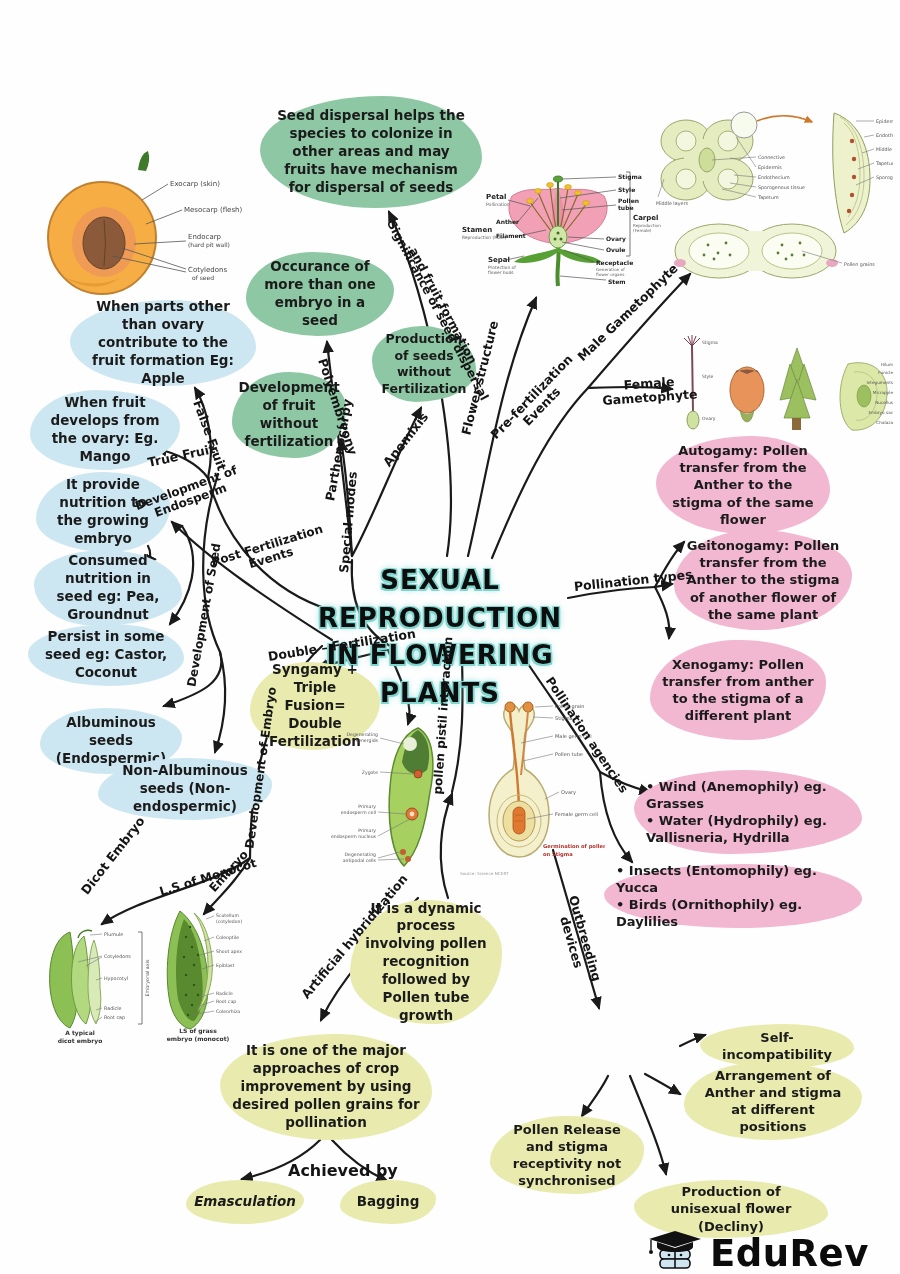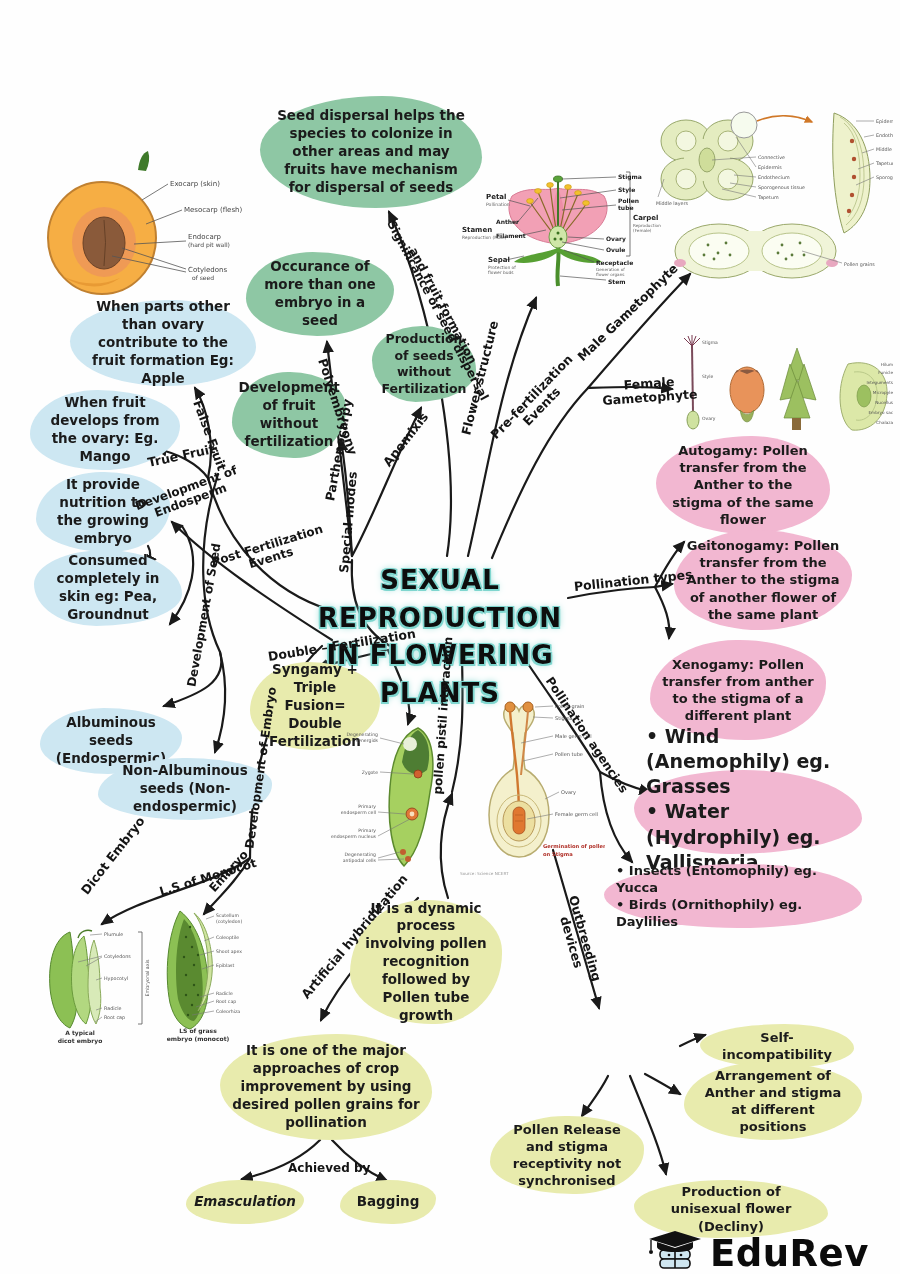--- a/index.html
+++ b/index.html
@@ -105,21 +105,24 @@
   <div class="bubble blue r1" style="left:70px;top:300px;width:186px;height:86px;">
       <span>When parts other than ovary contribute to the fruit formation Eg: Apple</span>
     </div>
   <div class="bubble blue r2" style="left:30px;top:390px;width:150px;height:80px;">
       <span>When fruit develops from the ovary: Eg. Mango</span>
     </div>
   <div class="bubble blue r3" style="left:36px;top:472px;width:134px;height:80px;">
       <span>It provide nutrition to the growing embryo</span>
     </div>
   <div class="bubble blue r4" style="left:34px;top:550px;width:148px;height:76px;">
-      <span>Consumed completely in skin eg: Pea, Groundnut</span>
+      <span>Consumed nutrition in seed eg: Pea, Groundnut</span>
+    </div>
+  <div class="bubble blue r1" style="left:28px;top:624px;width:156px;height:62px;">
+      <span>Persist in some seed eg: Castor, Coconut</span>
     </div>
   <div class="bubble blue r2" style="left:40px;top:708px;width:142px;height:66px;">
       <span>Albuminous seeds (Endospermic)</span>
     </div>
   <div class="bubble blue r3" style="left:98px;top:758px;width:174px;height:62px;">
       <span>Non-Albuminous seeds (Non-endospermic)</span>
     </div>
 
   <div class="bubble yellow r2" style="left:250px;top:662px;width:130px;height:88px;">
       <span>Syngamy + Triple Fusion= Double Fertilization</span>
@@ -127,21 +130,21 @@
 
   <div class="bubble pink r1" style="left:656px;top:436px;width:174px;height:98px;font-size:13px;">
       <span>Autogamy: Pollen transfer from the Anther to the stigma of the same flower</span>
     </div>
   <div class="bubble pink r2" style="left:674px;top:530px;width:178px;height:100px;font-size:13px;">
       <span>Geitonogamy: Pollen transfer from the Anther to the stigma of another flower of the same plant</span>
     </div>
   <div class="bubble pink r3" style="left:650px;top:640px;width:176px;height:100px;font-size:13px;">
       <span>Xenogamy: Pollen transfer from anther to the stigma of a different plant</span>
     </div>
-  <div class="bubble pink r4 left-align" style="left:634px;top:770px;width:228px;height:84px;font-size:19px;">
+  <div class="bubble pink r4 left-align" style="left:634px;top:770px;width:228px;height:84px;font-size:13px;">
     <div>• Wind (Anemophily) eg. Grasses</div>
     <div>• Water (Hydrophily) eg. Vallisneria, Hydrilla</div>
   </div>
   <div class="bubble pink r1 left-align" style="left:604px;top:864px;width:258px;height:64px;font-size:13px;">
     <div>• Insects (Entomophily) eg. Yucca</div>
     <div>• Birds (Ornithophily) eg. Daylilies</div>
   </div>
 
   <div class="bubble yellow r3" style="left:350px;top:900px;width:152px;height:124px;">
       <span>It is a dynamic process involving pollen recognition followed by Pollen tube growth</span>
@@ -201,21 +204,21 @@
   <div class="rlabel" style="left:548px;top:672px;transform:rotate(56deg);font-size:12px;">Pollination agencies</div>
   <div class="rlabel" style="left:250px;top:842px;transform:rotate(-82deg);font-size:12px;">Development of Embryo</div>
   <div class="rlabel" style="left:84px;top:886px;transform:rotate(-52deg);">Dicot Embryo</div>
   <div class="rlabel" style="left:160px;top:886px;transform:rotate(-17deg);font-size:12px;">L.S of Monocot</div>
   <div class="rlabel" style="left:212px;top:884px;transform:rotate(-48deg);font-size:12px;">Embryo</div>
   <div class="rlabel" style="left:304px;top:990px;transform:rotate(-50deg);">Artificial hybridization</div>
   <div class="rlabel rlabel2" style="left:566px;top:884px;transform:rotate(74deg);">
     <div>Outbreeding</div>
     <div>devices</div>
   </div>
-  <div class="rlabel" style="left:288px;top:1162px;font-size:12px;">Achieved by</div>
+  <div class="rlabel" style="left:288px;top:1162px;font-size:16px;">Achieved by</div>
 
   <div class="diagram" style="left:42px;top:148px;width:215px;height:155px;">
     <svg viewBox="0 0 215 155" width="215" height="155">
       <path d="M96,22 q2,-16 10,-19 q3,9 -2,20 z" fill="#3f7a2a"></path>
       <ellipse cx="60" cy="90" rx="54" ry="56" fill="#f6ae44" stroke="#c08030" stroke-width="2"></ellipse>
       <path d="M20,128 q30,14 58,2 q-26,18 -58,-2" fill="#e89a34"></path>
       <ellipse cx="62" cy="94" rx="32" ry="35" fill="#ef9a55"></ellipse>
       <ellipse cx="62" cy="95" rx="21" ry="26" fill="#8a5a3a" stroke="#6b4227" stroke-width="1"></ellipse>
       <path d="M62,72 q3,22 0,46" stroke="#5c3a22" stroke-width="0.8" fill="none"></path>
       <g stroke="#555" stroke-width="0.8">

